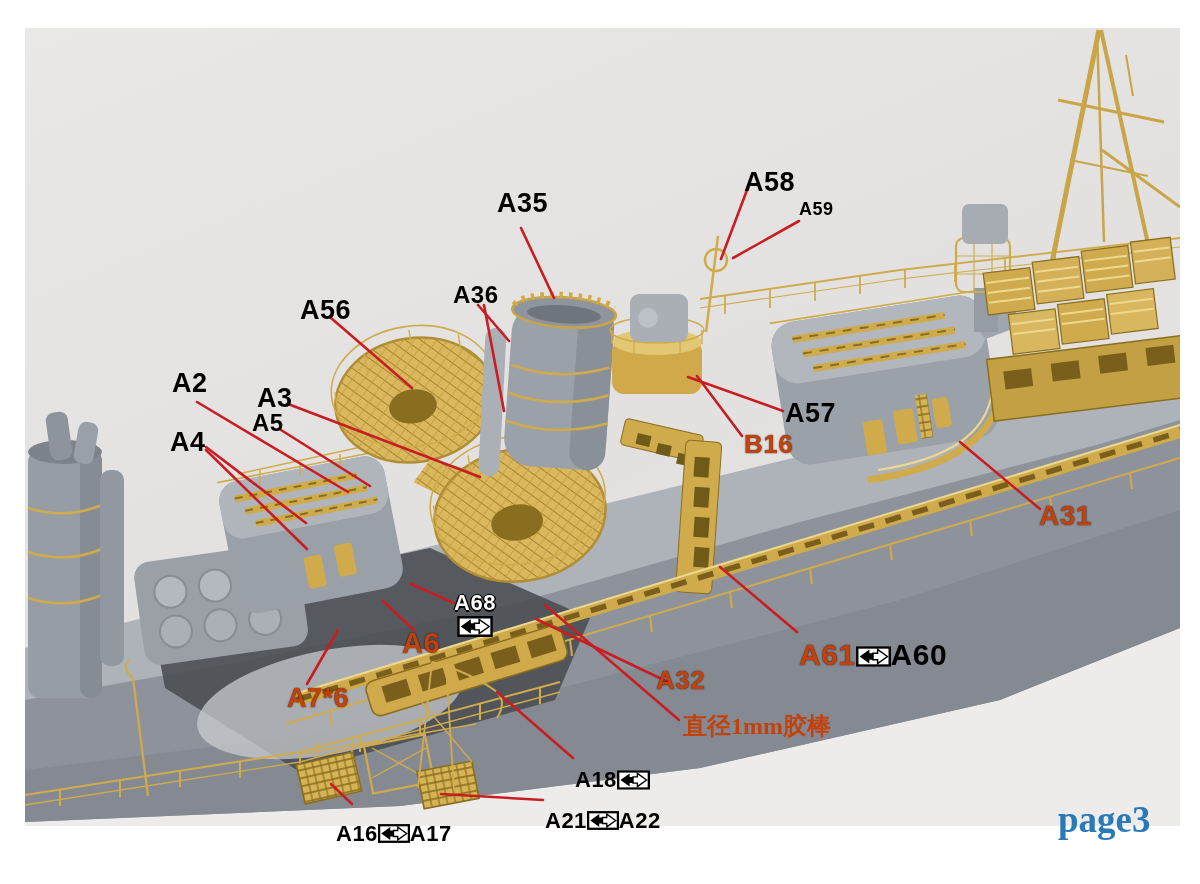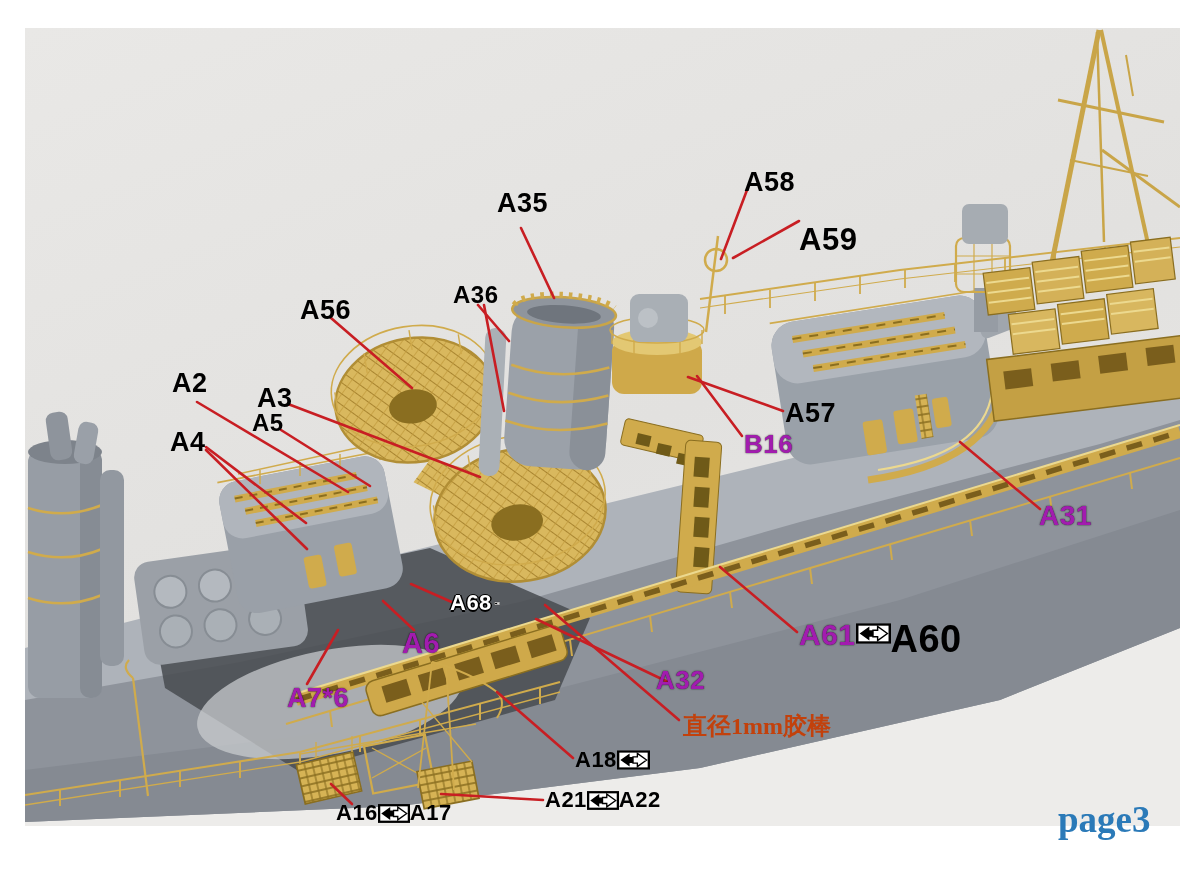--- a/index.html
+++ b/index.html
@@ -2,25 +2,25 @@
 <html style="--leader-red: #c81e23; --brass-gold: #d0ab4c; --brass-dark: #8a6e20; --brass-light: #ecd98f; --hull-grey: #9aa0a8; --page-blue: #2b7ab8; --photo-bg: #e6e5e3;"><head>
 <meta charset="utf-8">
 <style>
   html,body{margin:0;padding:0;background:#ffffff;}
   #canvas{position:relative;width:1200px;height:884px;background:#ffffff;overflow:hidden;
           font-family:"Liberation Sans",sans-serif;}
   #photo-svg{position:absolute;left:0;top:0;}
   
   .lbl{position:absolute;font-weight:bold;line-height:1;letter-spacing:.5px;white-space:nowrap;}
   .lbl.black{color:#000000;}
-  .lbl.white{color:#a21caf;text-shadow:0 0 2px rgba(0,0,0,.55),0 0 1px rgba(0,0,0,.55);}
+  .lbl.white{color:#c2410c;text-shadow:0 0 2px rgba(0,0,0,.55),0 0 1px rgba(0,0,0,.55);}
   .lbl.outlined{color:#fff;text-shadow:-1.5px 0 0 #000,1.5px 0 0 #000,0 -1.5px 0 #000,0 1.5px 0 #000;}
-  .lblrow{position:absolute;display:flex;align-items:flex-start;gap:0;}
+  .lblrow{position:absolute;display:flex;align-items:flex-end;gap:0;margin-top:20px;}
   .lblrow .t{font-weight:bold;line-height:1;letter-spacing:.5px;}
-  .lblcol{position:absolute;display:flex;align-items:center;gap:2px;}
+  .lblcol{position:absolute;display:flex;flex-direction:column;align-items:center;gap:2px;}
   .serifnote{position:absolute;font-family:"Liberation Serif",serif;font-weight:bold;color:#c2410c;white-space:nowrap;}
   .pagenum{position:absolute;font-family:"Liberation Serif",serif;font-weight:bold;color:var(--page-blue,#2b7ab8);}
   svg .gold{fill:var(--brass-gold,#d0ab4c);}
   svg .goldln{stroke:var(--brass-gold,#d0ab4c);fill:none;}
   svg .leader{stroke:var(--leader-red,#c81e23);stroke-width:2.6;stroke-linecap:round;}
 </style>
 </head>
 <body>
 
 <div id="canvas">
@@ -340,21 +340,21 @@
     <line class="leader" x1="679" y1="720" x2="545" y2="605"></line>
     <line class="leader" x1="797" y1="632" x2="720" y2="567"></line>
     <line class="leader" x1="573" y1="758" x2="497" y2="692"></line>
     <line class="leader" x1="543" y1="800" x2="441" y2="794"></line>
     <line class="leader" x1="352" y1="804" x2="331" y2="784"></line>
   </g>
 </svg>
 
 <div class="lbl black" style="left:497px;top:190px;font-size:27px">A35</div>
 <div class="lbl black" style="left:744px;top:169px;font-size:27px">A58</div>
-<div class="lbl black" style="left:799px;top:224px;font-size:31px">A59</div>
+<div class="lbl black" style="left:799px;top:200px;font-size:18px">A59</div>
 <div class="lbl black" style="left:453px;top:283px;font-size:24px">A36</div>
 <div class="lbl black" style="left:300px;top:297px;font-size:27px">A56</div>
 <div class="lbl black" style="left:172px;top:370px;font-size:27px">A2</div>
 <div class="lbl black" style="left:257px;top:385px;font-size:27px">A3</div>
 <div class="lbl black" style="left:252px;top:411px;font-size:24px">A5</div>
 <div class="lbl black" style="left:170px;top:429px;font-size:27px">A4</div>
 <div class="lbl black" style="left:785px;top:400px;font-size:27px">A57</div>
 <div class="lbl white" style="left:744px;top:431px;font-size:26px">B16</div>
 <div class="lbl white" style="left:1039px;top:502px;font-size:28px">A31</div>
 
@@ -367,21 +367,21 @@
 
 <div class="lbl white" style="left:402px;top:629px;font-size:29px">A6</div>
 <div class="lbl white" style="left:287px;top:685px;font-size:27px">A7*6</div>
 <div class="lbl white" style="left:656px;top:667px;font-size:26px">A32</div>
 
 <div class="lblrow" style="left:799px;top:620px">
   <span class="t lbl white" style="position:static;font-size:30px">A61</span>
   <svg width="35" height="27" viewBox="0 0 34 20">
         <use href="#swap-arrow"></use>
       </svg>
-  <span class="t lbl black" style="position:static;font-size:38px">A60</span>
+  <span class="t lbl black" style="position:static;font-size:30px">A60</span>
 </div>
 
 <div class="serifnote" style="left:683px;top:710px;font-size:24px">直径1mm胶棒</div>
 
 <div class="lblrow" style="left:575px;top:749px">
   <span class="t lbl black" style="position:static;font-size:22px">A18</span>
   <svg width="33" height="22" viewBox="0 0 34 20">
         <use href="#swap-arrow"></use>
       </svg>
 </div>

